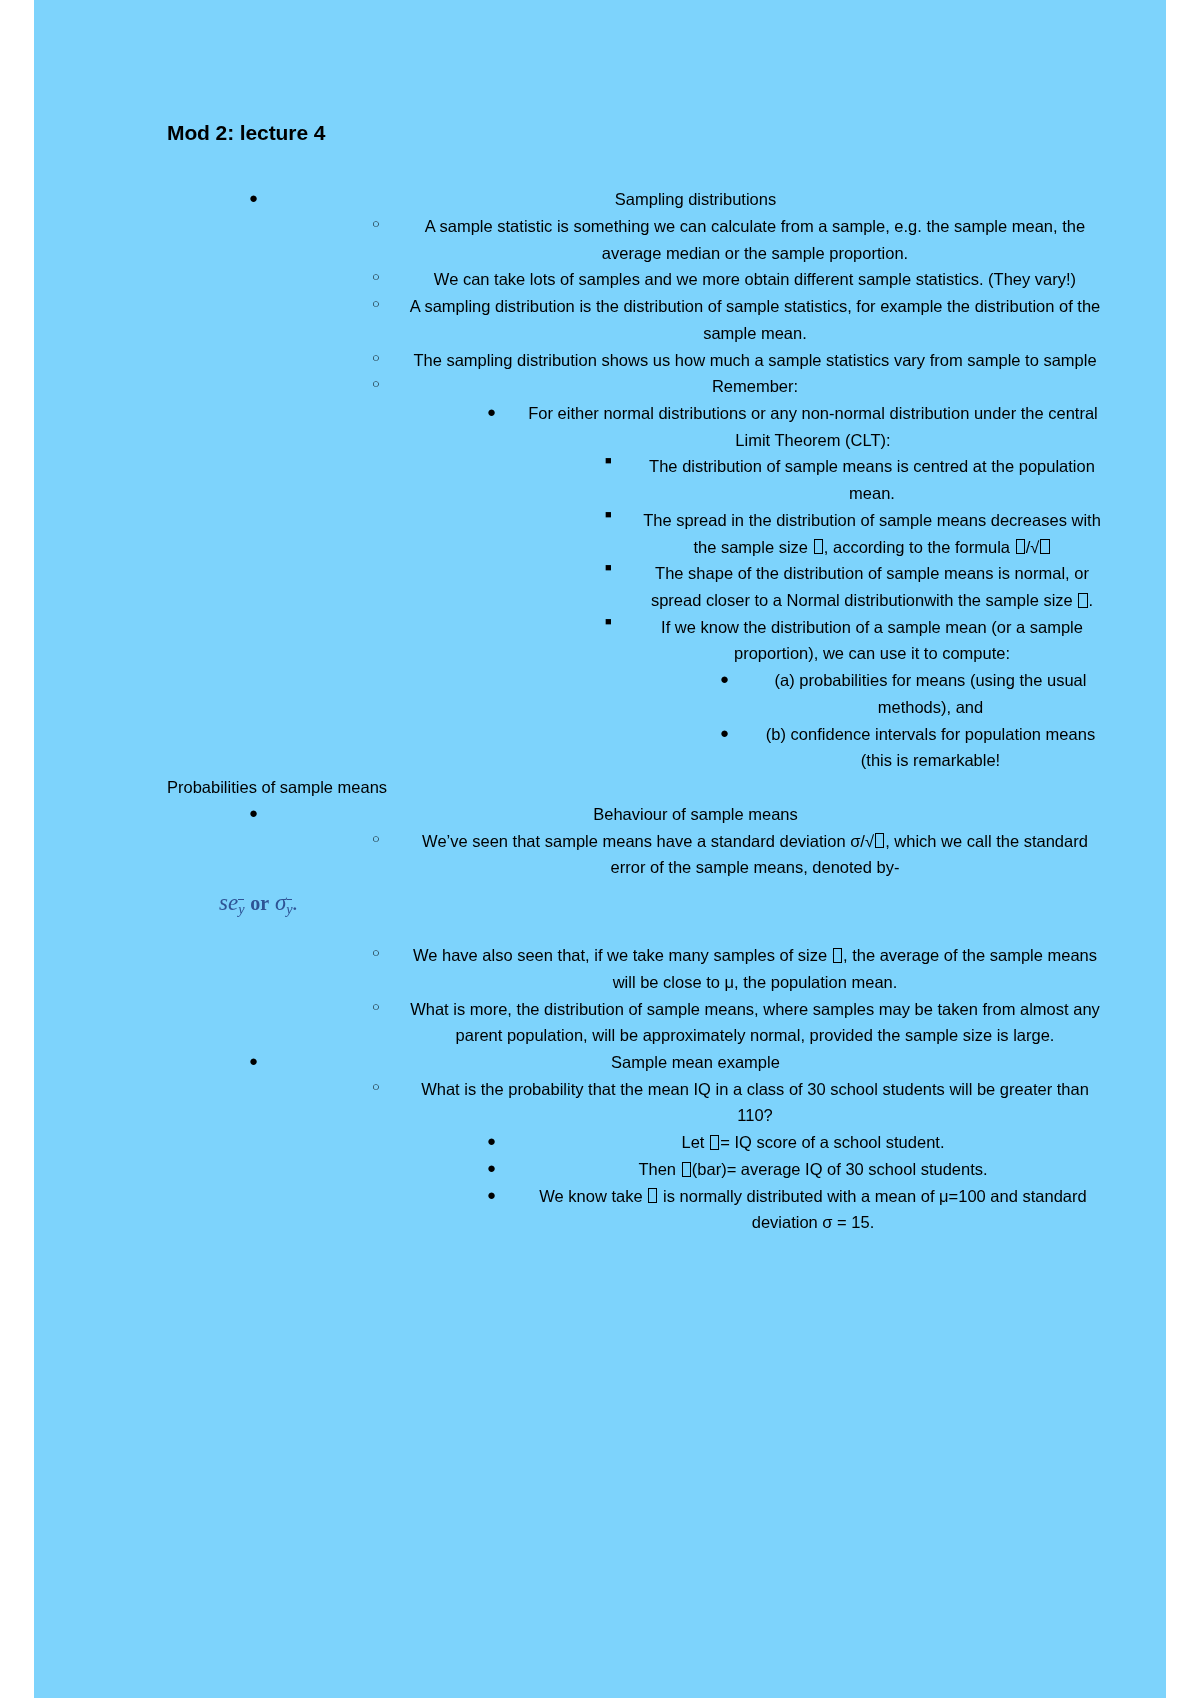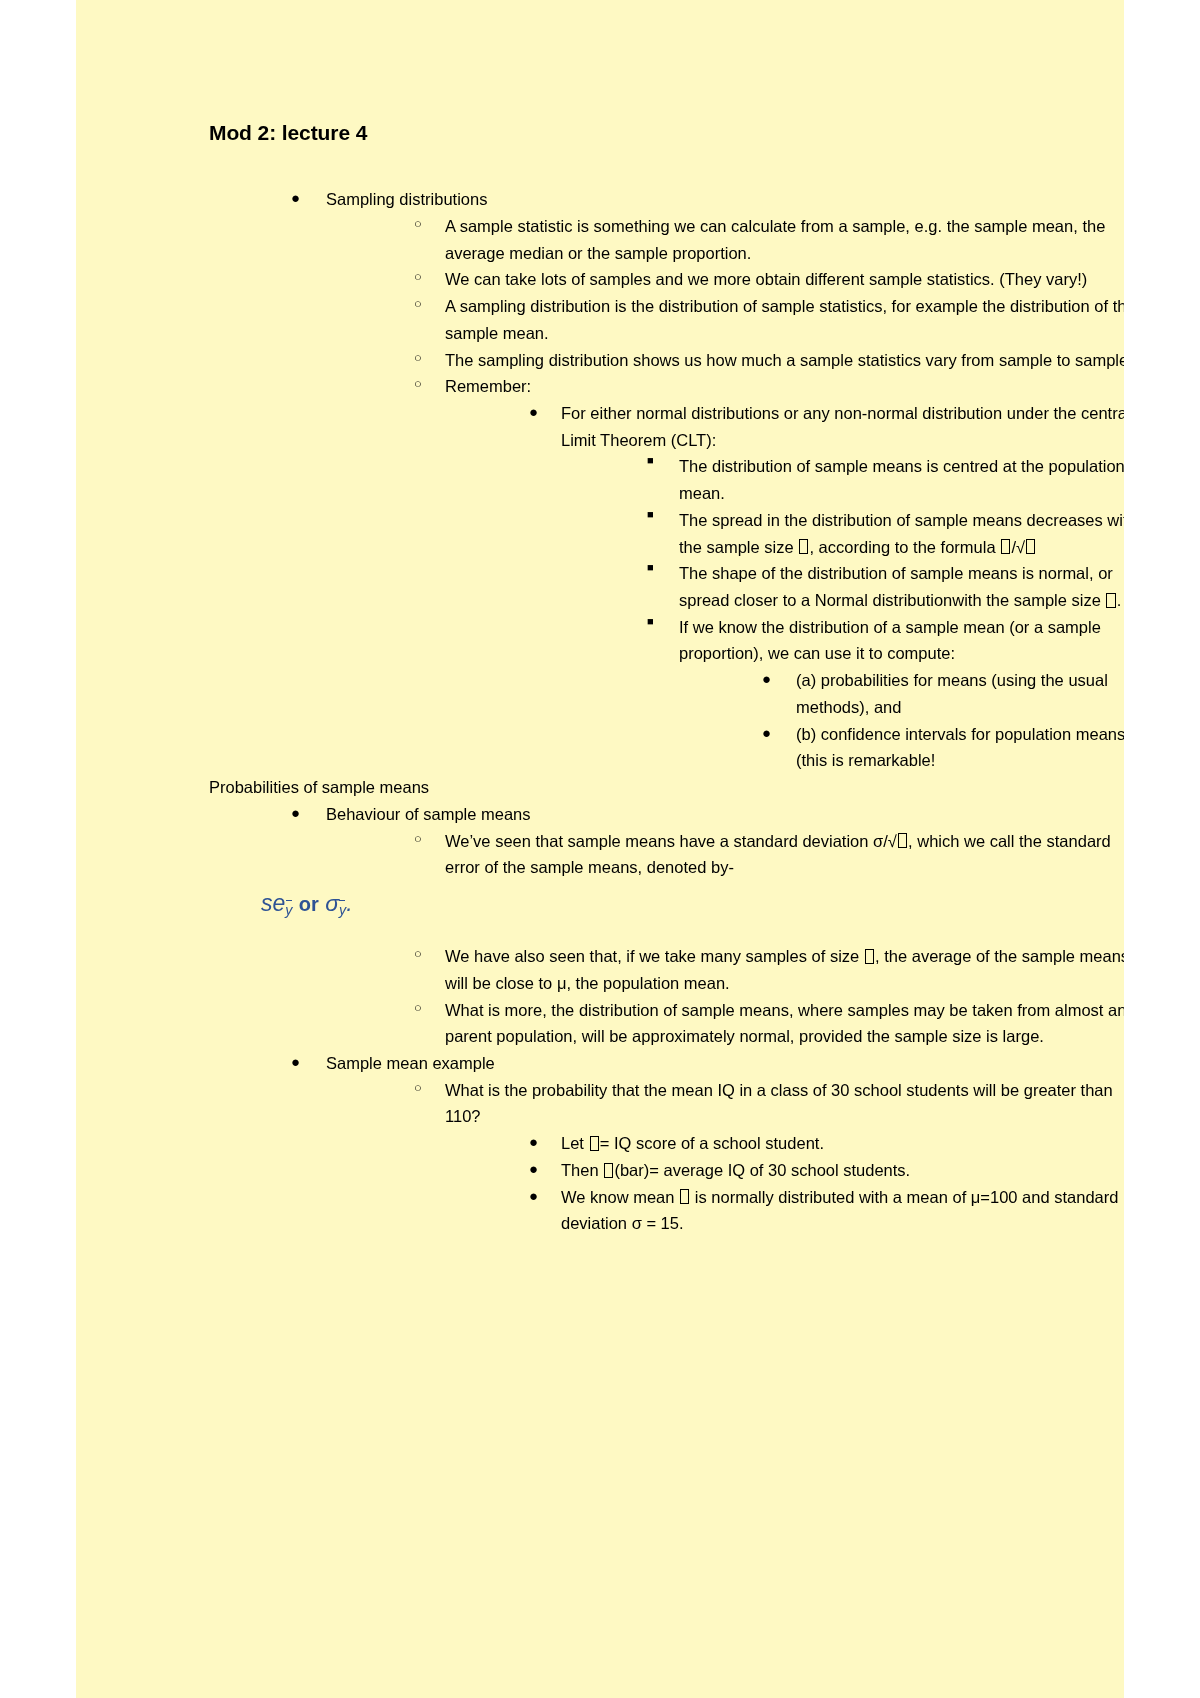--- a/index.html
+++ b/index.html
@@ -7,23 +7,23 @@
     margin: 0;
     padding: 0;
     background: #ffffff;
   }
   body {
     font-family: "Liberation Sans", sans-serif;
     color: #000000;
   }
   .page {
     position: relative;
-    width: 1048px;
+    width: 1132px;
     height: 1698px;
-    background: #fef9c3;
+    background: #7dd3fc;
     margin: 0 auto;
     overflow: hidden;
   }
   .content {
     position: absolute;
     left: 133px;
     top: 120px;
     width: 940px;
   }
 
@@ -49,20 +49,21 @@
   }
   .bullet {
     position: absolute;
     display: block;
     text-align: left;
     line-height: inherit;
     font-weight: normal;
   }
   .txt {
     display: block;
+    text-align: center;
   }
 
   
   .l1 { font-size: 16.5px; line-height: 1.62; }
   .l1 > .bullet { left: 82px; top: 0; font-size: 15px; }
   .l1 > .txt { margin-left: 117px; }
 
   
   .l2 { font-size: 16.5px; line-height: 1.62; }
   .l2 > .bullet { left: 205px; top: 0; font-size: 13px; }
@@ -86,21 +87,21 @@
   
   .flush {
     font-size: 16.5px;
     line-height: 1.62;
     margin-left: 0;
   }
 
   
   .math-blue {
     color: #2E5395;
-    font-family: Liberation Sans, sans-serif;
+    font-family: Liberation Serif, serif;
     font-style: italic;
     font-size: 23px;
     line-height: 1.4;
     margin: 6px 0 22px 52px;
     white-space: nowrap;
   }
   .math-blue .upr {
     font-style: normal;
     font-weight: bold;
     font-size: 20px;
@@ -259,21 +260,21 @@
               <li class="item l3">
                 <span class="bullet">●</span>
                 <span class="txt"><span>Let </span><span class="tofu"></span><span>= IQ score of a school student.</span></span>
               </li>
               <li class="item l3">
                 <span class="bullet">●</span>
                 <span class="txt"><span>Then </span><span class="tofu"></span><span>(bar)= average IQ of 30 school students.</span></span>
               </li>
               <li class="item l3">
                 <span class="bullet">●</span>
-                <span class="txt"><span>We know mean </span><span class="tofu"></span><span> is normally distributed with a mean of μ=100 and standard deviation σ = 15.</span></span>
+                <span class="txt"><span>We know take </span><span class="tofu"></span><span> is normally distributed with a mean of μ=100 and standard deviation σ = 15.</span></span>
               </li>
             </ul>
           </li>
         </ul>
       </li>
     </ul>
 
   </div>
 </div>
 

